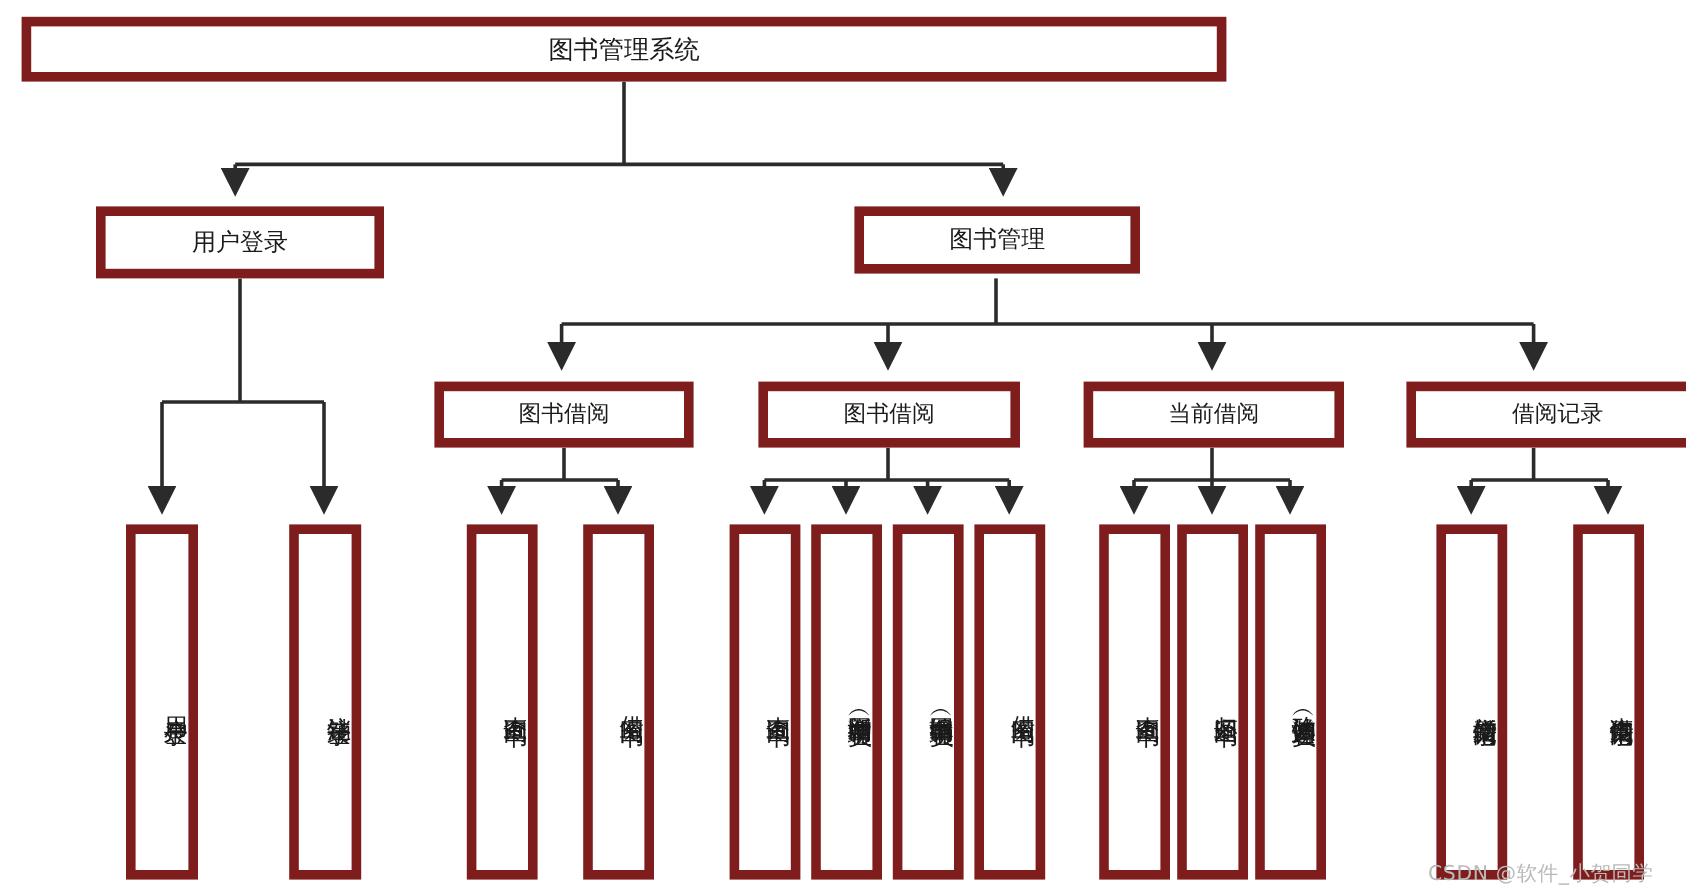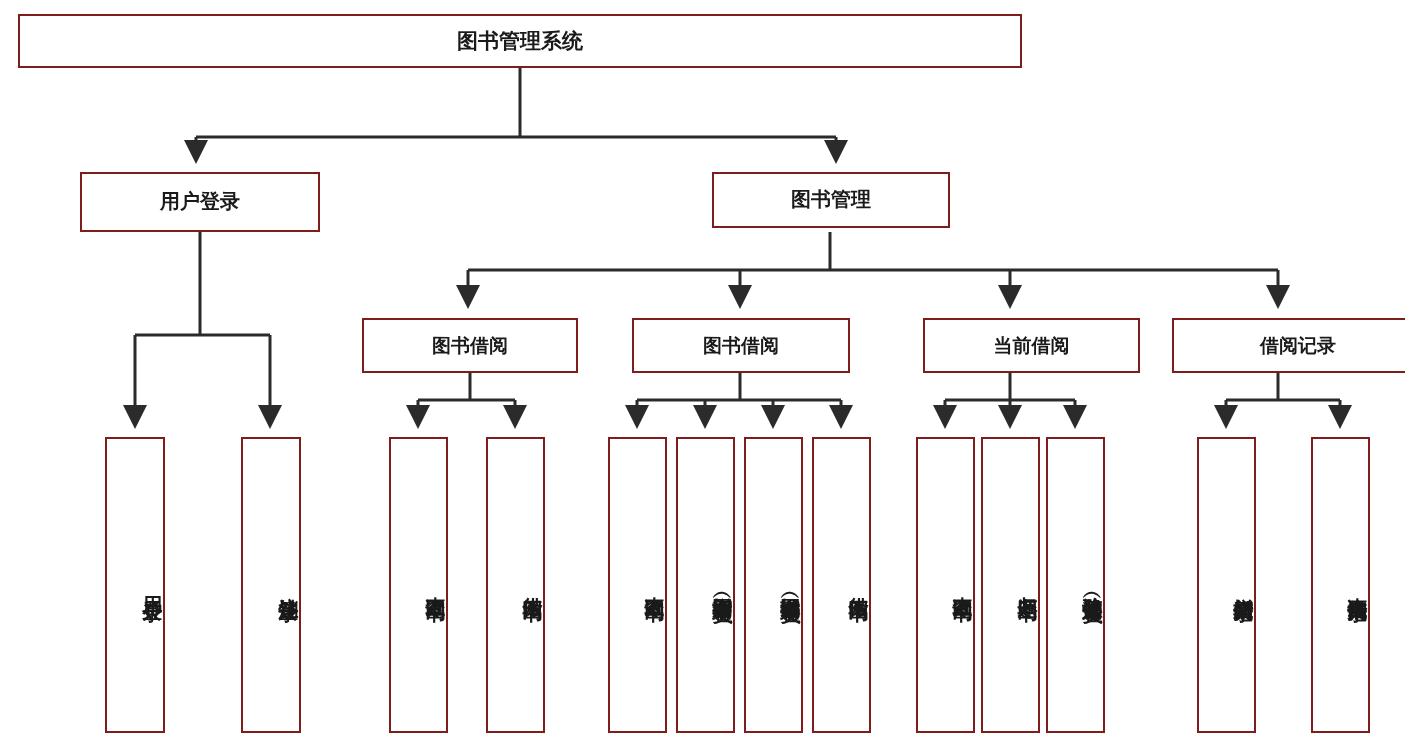--- a/index.html
+++ b/index.html
@@ -22,28 +22,27 @@
     position: absolute;
     left: 0;
     top: 0;
     width: 1405px;
     height: 747px;
     pointer-events: none;
   }
   .node {
     position: absolute;
     box-sizing: border-box;
-    border: 2px solid #7f1d1d;
+    border: 8px solid #7f1d1d;
     background: #ffffff;
     display: flex;
     align-items: center;
     justify-content: center;
     color: #1a1a1a;
     line-height: 1.18;
-    font-weight: bold;
   }
   .node.lvl0 {
     font-size: 21px;
   }
   .node.lvl1 {
     font-size: 20px;
   }
   .node.lvl2 {
     font-size: 19px;
   }
@@ -143,21 +142,21 @@
   </div>
 
   <div class="node lvl2" style="left:362px; top:318px; width:216px; height:55px;">
     <span class="txt">图书借阅</span>
   </div>
 
   <div class="node lvl2" style="left:632px; top:318px; width:218px; height:55px;">
     <span class="txt">图书借阅</span>
   </div>
 
-  <div class="node lvl2" style="left:903px; top:318px; width:217px; height:55px;margin-left:20px;">
+  <div class="node lvl2" style="left:903px; top:318px; width:217px; height:55px;">
     <span class="txt">当前借阅</span>
   </div>
 
   <div class="node lvl2" style="left:1172px; top:318px; width:252px; height:55px;">
     <span class="txt">借阅记录</span>
   </div>
 
   <div class="node leaf" style="left:105px; top:437px; width:60px; height:296px;">
     <span class="txt">用户登录</span>
   </div>
@@ -203,14 +202,15 @@
   </div>
 
   <div class="node leaf long" style="left:1197px; top:437px; width:59px; height:296px;">
     <span class="txt">新增借阅记录</span>
   </div>
 
   <div class="node leaf long" style="left:1311px; top:437px; width:59px; height:296px;">
     <span class="txt">查询借阅记录</span>
   </div>
 
+  <div class="watermark" style="left:1190px; top:716px;">CSDN @软件_小贺同学</div>
 
 </div>
 
 </body></html>

